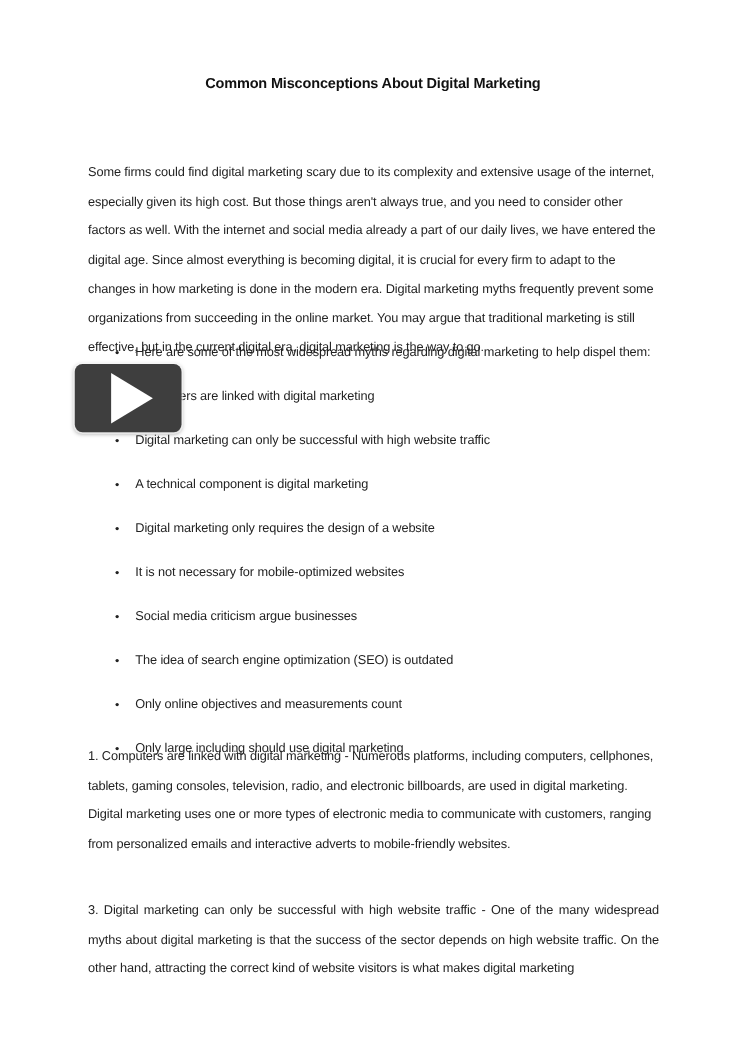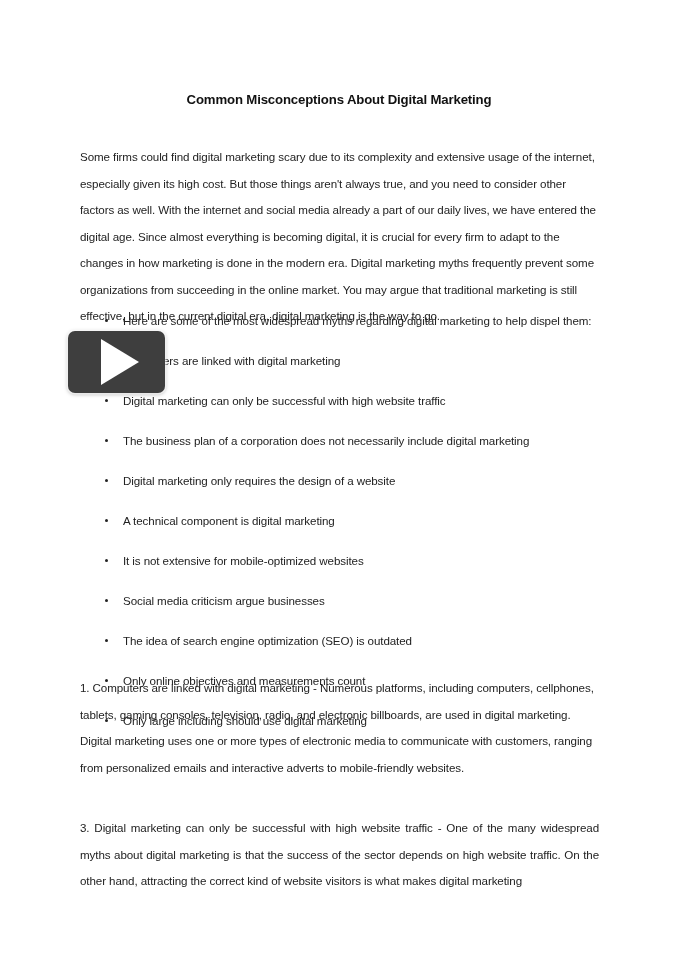--- a/index.html
+++ b/index.html
@@ -19,21 +19,21 @@
 
   .page {
     position: absolute;
     inset: 0;
     background: #ffffff;
   }
 
   .doc-title {
     position: absolute;
     left: 80px;
-    top: 92px;
+    top: 68px;
     width: 518px;
     text-align: center;
     font-size: 13.2px;
     font-weight: bold;
     letter-spacing: -0.15px;
     color: #111111;
   }
 
   .body-block {
     position: absolute;
@@ -118,30 +118,27 @@
     <li class="bullet-item wrapper">
       <span>Here are some of the most widespread myths regarding digital marketing to help dispel them:</span>
     </li>
     <li class="bullet-item">
       <span>Computers are linked with digital marketing</span>
     </li>
     <li class="bullet-item">
       <span>Digital marketing can only be successful with high website traffic</span>
     </li>
     <li class="bullet-item">
-      <span>The business plan of a corporation does not necessarily include digital marketing</span>
+      <span>A technical component is digital marketing</span>
     </li>
     <li class="bullet-item">
       <span>Digital marketing only requires the design of a website</span>
     </li>
     <li class="bullet-item">
-      <span>A technical component is digital marketing</span>
-    </li>
-    <li class="bullet-item">
-      <span>It is not extensive for mobile-optimized websites</span>
+      <span>It is not necessary for mobile-optimized websites</span>
     </li>
     <li class="bullet-item">
       <span>Social media criticism argue businesses</span>
     </li>
     <li class="bullet-item">
       <span>The idea of search engine optimization (SEO) is outdated</span>
     </li>
     <li class="bullet-item">
       <span>Only online objectives and measurements count</span>
     </li>

